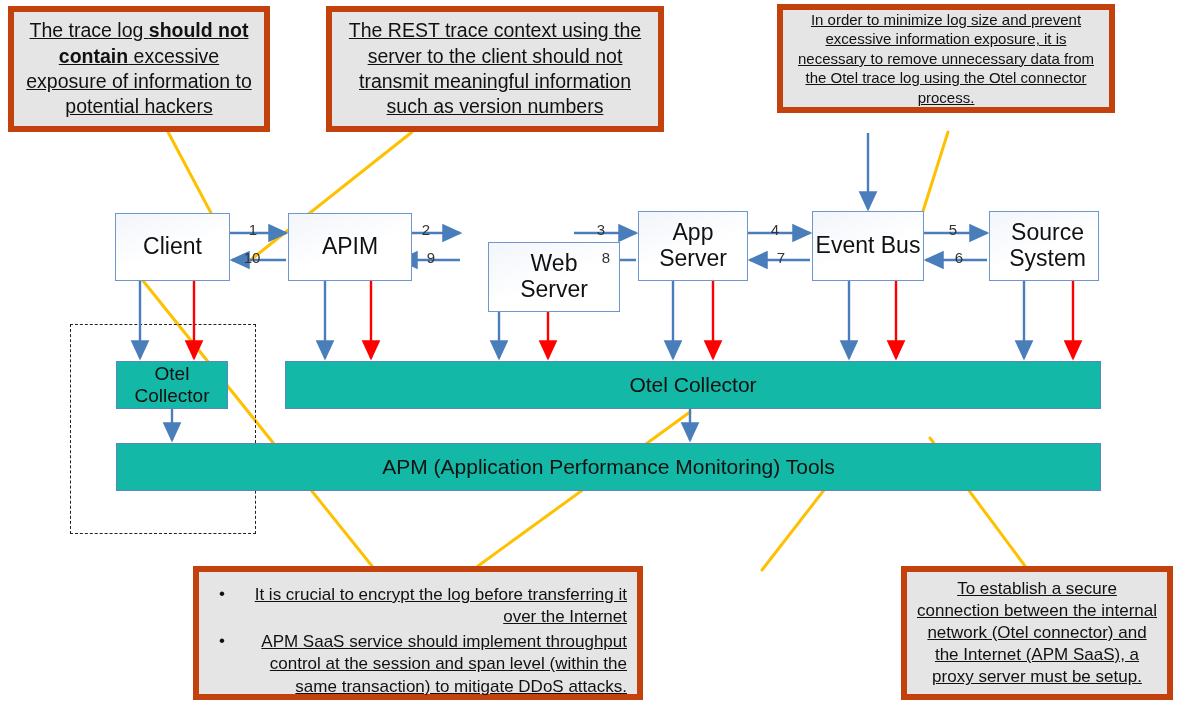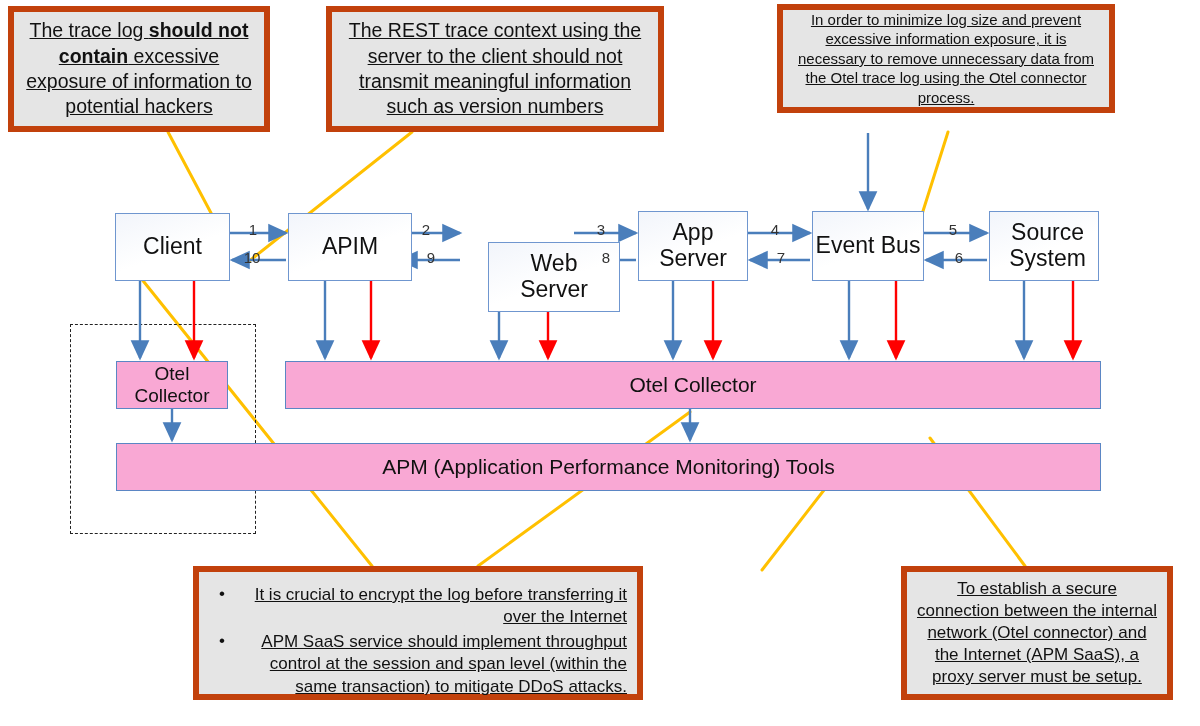--- a/index.html
+++ b/index.html
@@ -32,21 +32,21 @@
 
   .node{
     position:absolute;z-index:4;box-sizing:border-box;
     background:linear-gradient(160deg,#f2f5fb 0%,#ffffff 55%);
     border:1.4px solid #6f96cf;
     display:flex;align-items:center;justify-content:center;text-align:center;
     line-height:1.12;color:#111;
   }
   .bar{
     position:absolute;z-index:4;box-sizing:border-box;
-    background:#f9a8d4;border:1.4px solid #5b86c4;
+    background:#14b8a6;border:1.4px solid #5b86c4;
     display:flex;align-items:center;justify-content:center;text-align:center;
     line-height:1.14;color:#111;
   }
   .dashbox{
     position:absolute;z-index:2;box-sizing:border-box;
     border:1.6px dashed #222;background:transparent;
   }
   .alabel{
     position:absolute;z-index:5;color:#333;
     font-size:15px;line-height:1;text-align:center;

